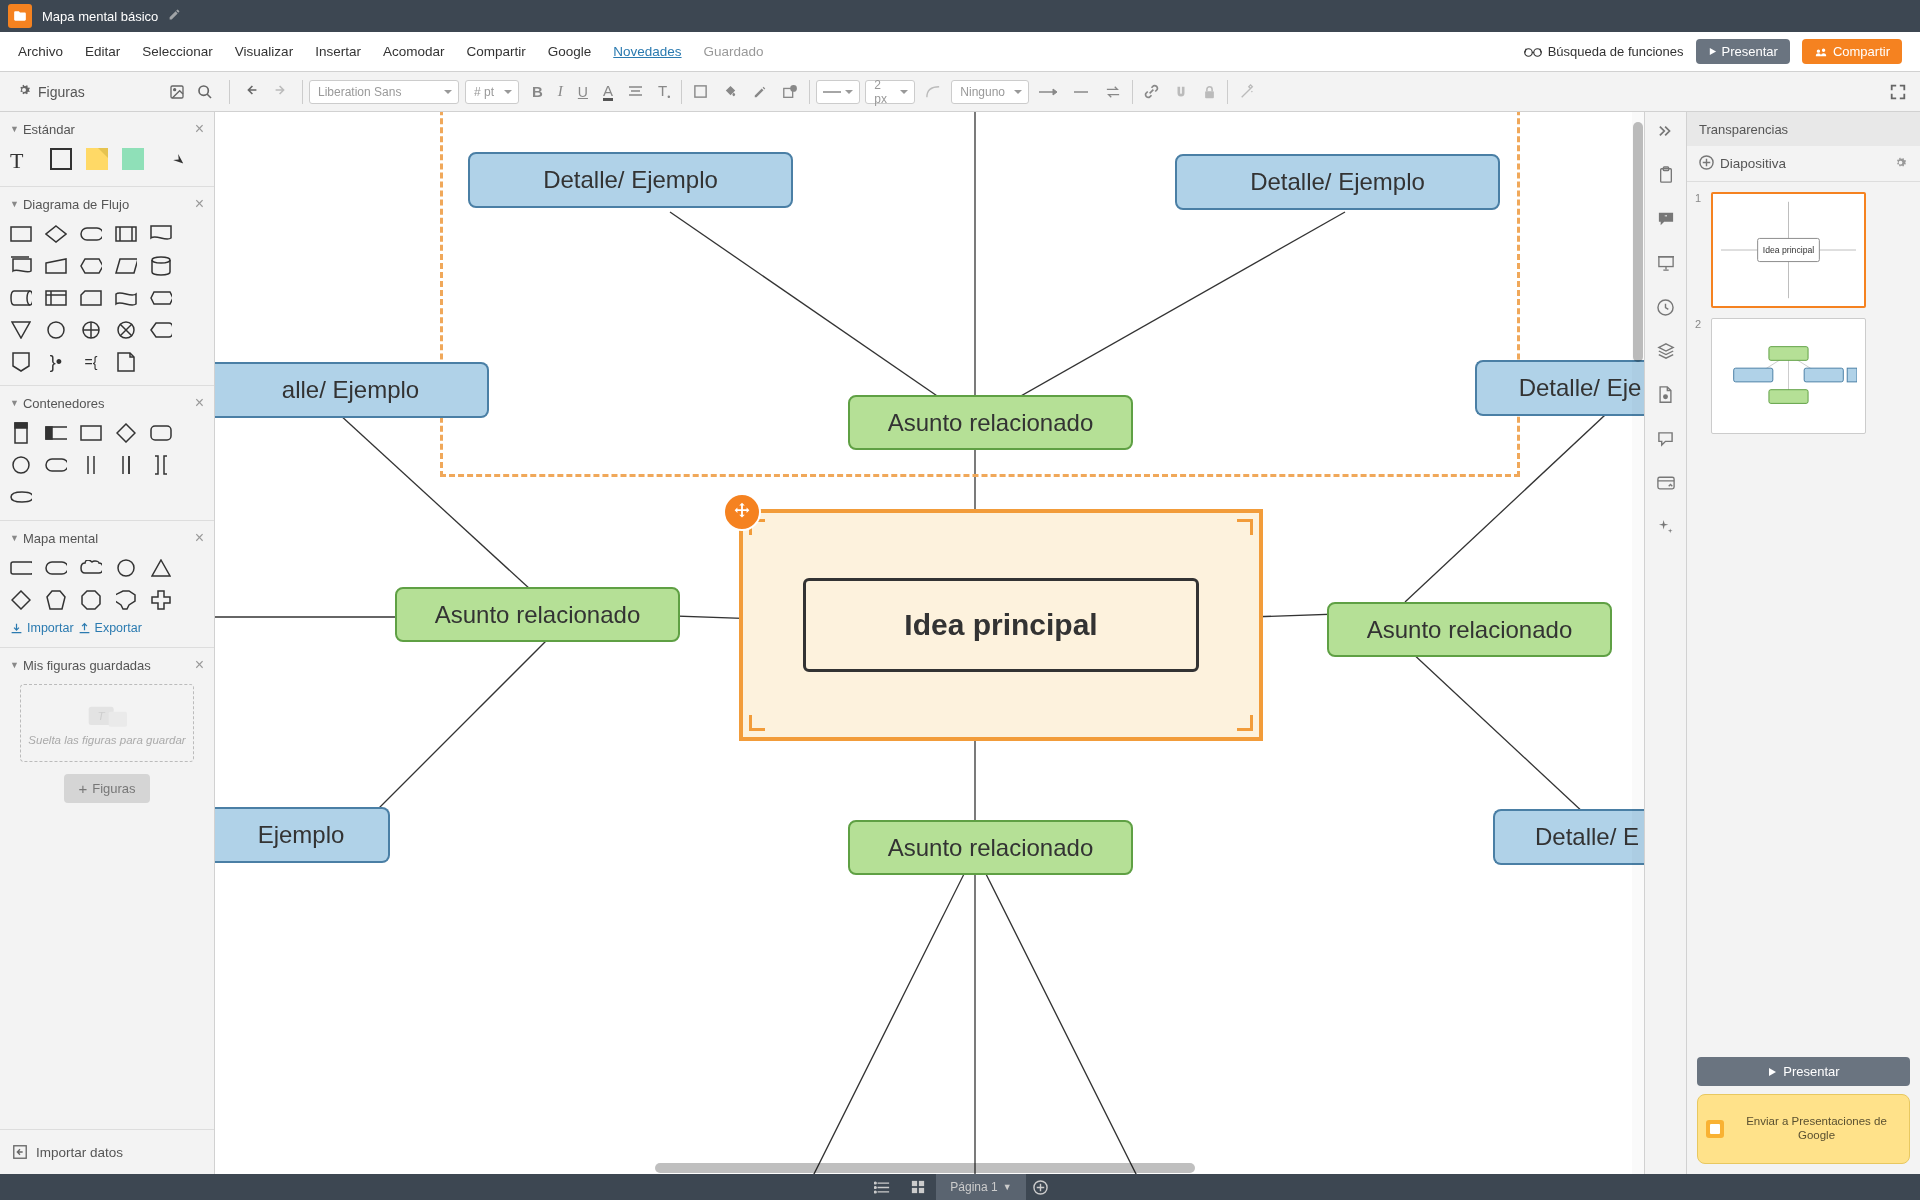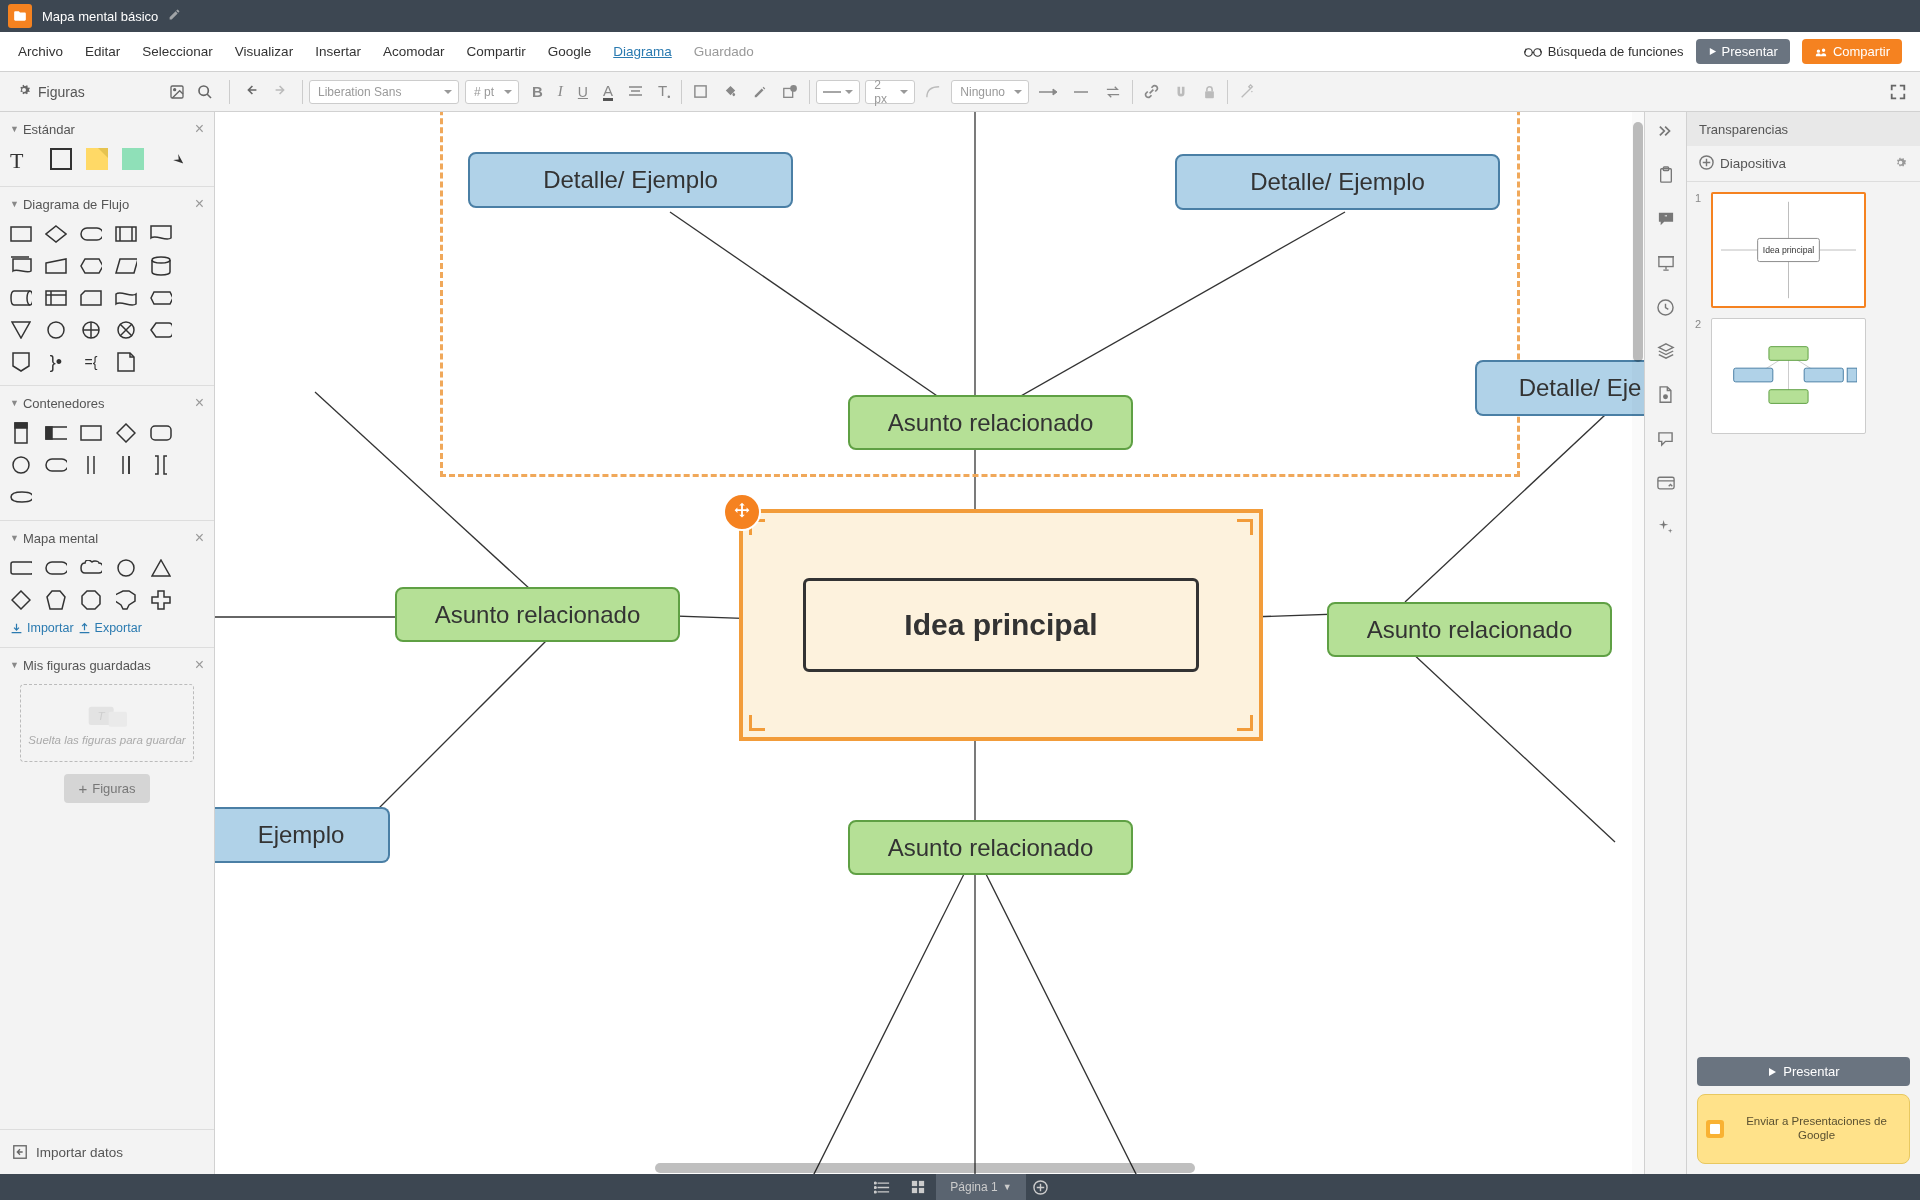--- a/index.html
+++ b/index.html
@@ -139,21 +139,21 @@
 <div class="menu-bar">
   <div class="menu-left">
     <span class="menu-item">Archivo</span>
     <span class="menu-item">Editar</span>
     <span class="menu-item">Seleccionar</span>
     <span class="menu-item">Visualizar</span>
     <span class="menu-item">Insertar</span>
     <span class="menu-item">Acomodar</span>
     <span class="menu-item">Compartir</span>
     <span class="menu-item">Google</span>
-    <span class="menu-item news">Diagrama</span>
+    <span class="menu-item news">Novedades</span>
     <span class="menu-item" style="color:#999">Guardado</span>
   </div>
   <div class="menu-right">
     <div class="feature-search">
       <svg width="18" height="14" viewBox="0 0 24 16" fill="none" stroke="#333" stroke-width="1.6">
           <circle cx="6" cy="10" r="5"></circle>
           <circle cx="18" cy="10" r="5"></circle>
           <path d="M11 10h2M1 10 3 5M23 10 21 5"></path>
         </svg>
       <span>Búsqueda de funciones</span>
@@ -667,39 +667,45 @@
     </svg>
 
     <div class="dashed-sel" style="left:225px; top:-30px; width:1080px; height:395px;"></div>
 
     <div class="node node-blue" style="left:253px; top:40px; width:325px; height:56px;">
         <span>Detalle/  Ejemplo</span>
       </div>
     <div class="node node-blue" style="left:960px; top:42px; width:325px; height:56px;">
         <span>Detalle/  Ejemplo</span>
       </div>
+    <div class="node node-blue" style="left:-1px; top:250px; width:275px; height:56px; border-left:none; border-top-left-radius:0; border-bottom-left-radius:0;">
+        <span>alle/  Ejemplo</span>
+      </div>
     <div class="node node-blue" style="left:1260px; top:248px; width:190px; height:56px; border-right:none; border-top-right-radius:0; border-bottom-right-radius:0; padding-left:18px;">
         <span>Detalle/  Eje</span>
       </div>
 
     <div class="node node-green" style="left:633px; top:283px; width:285px; height:55px;">
         <span>Asunto relacionado</span>
       </div>
     <div class="node node-green" style="left:180px; top:475px; width:285px; height:55px;">
         <span>Asunto relacionado</span>
       </div>
     <div class="node node-green" style="left:1112px; top:490px; width:285px; height:55px;">
         <span>Asunto relacionado</span>
       </div>
     <div class="node node-green" style="left:633px; top:708px; width:285px; height:55px;">
         <span>Asunto relacionado</span>
       </div>
 
     <div class="node node-blue" style="left:-1px; top:695px; width:176px; height:56px; border-left:none; border-top-left-radius:0; border-bottom-left-radius:0;">
         <span>Ejemplo</span>
+      </div>
+    <div class="node node-blue" style="left:1278px; top:697px; width:172px; height:56px; border-right:none; border-top-right-radius:0; border-bottom-right-radius:0; padding-left:14px;">
+        <span>Detalle/  E</span>
       </div>
 
     <div class="node-main-wrap" style="left:524px; top:397px; width:524px; height:232px;">
       <div class="corner-bracket cb-tl"></div>
       <div class="corner-bracket cb-tr"></div>
       <div class="corner-bracket cb-bl"></div>
       <div class="corner-bracket cb-br"></div>
       <div class="node-main-inner" style="left:60px; right:60px; top:65px; bottom:65px;">
           <span>Idea principal</span>
         </div>

